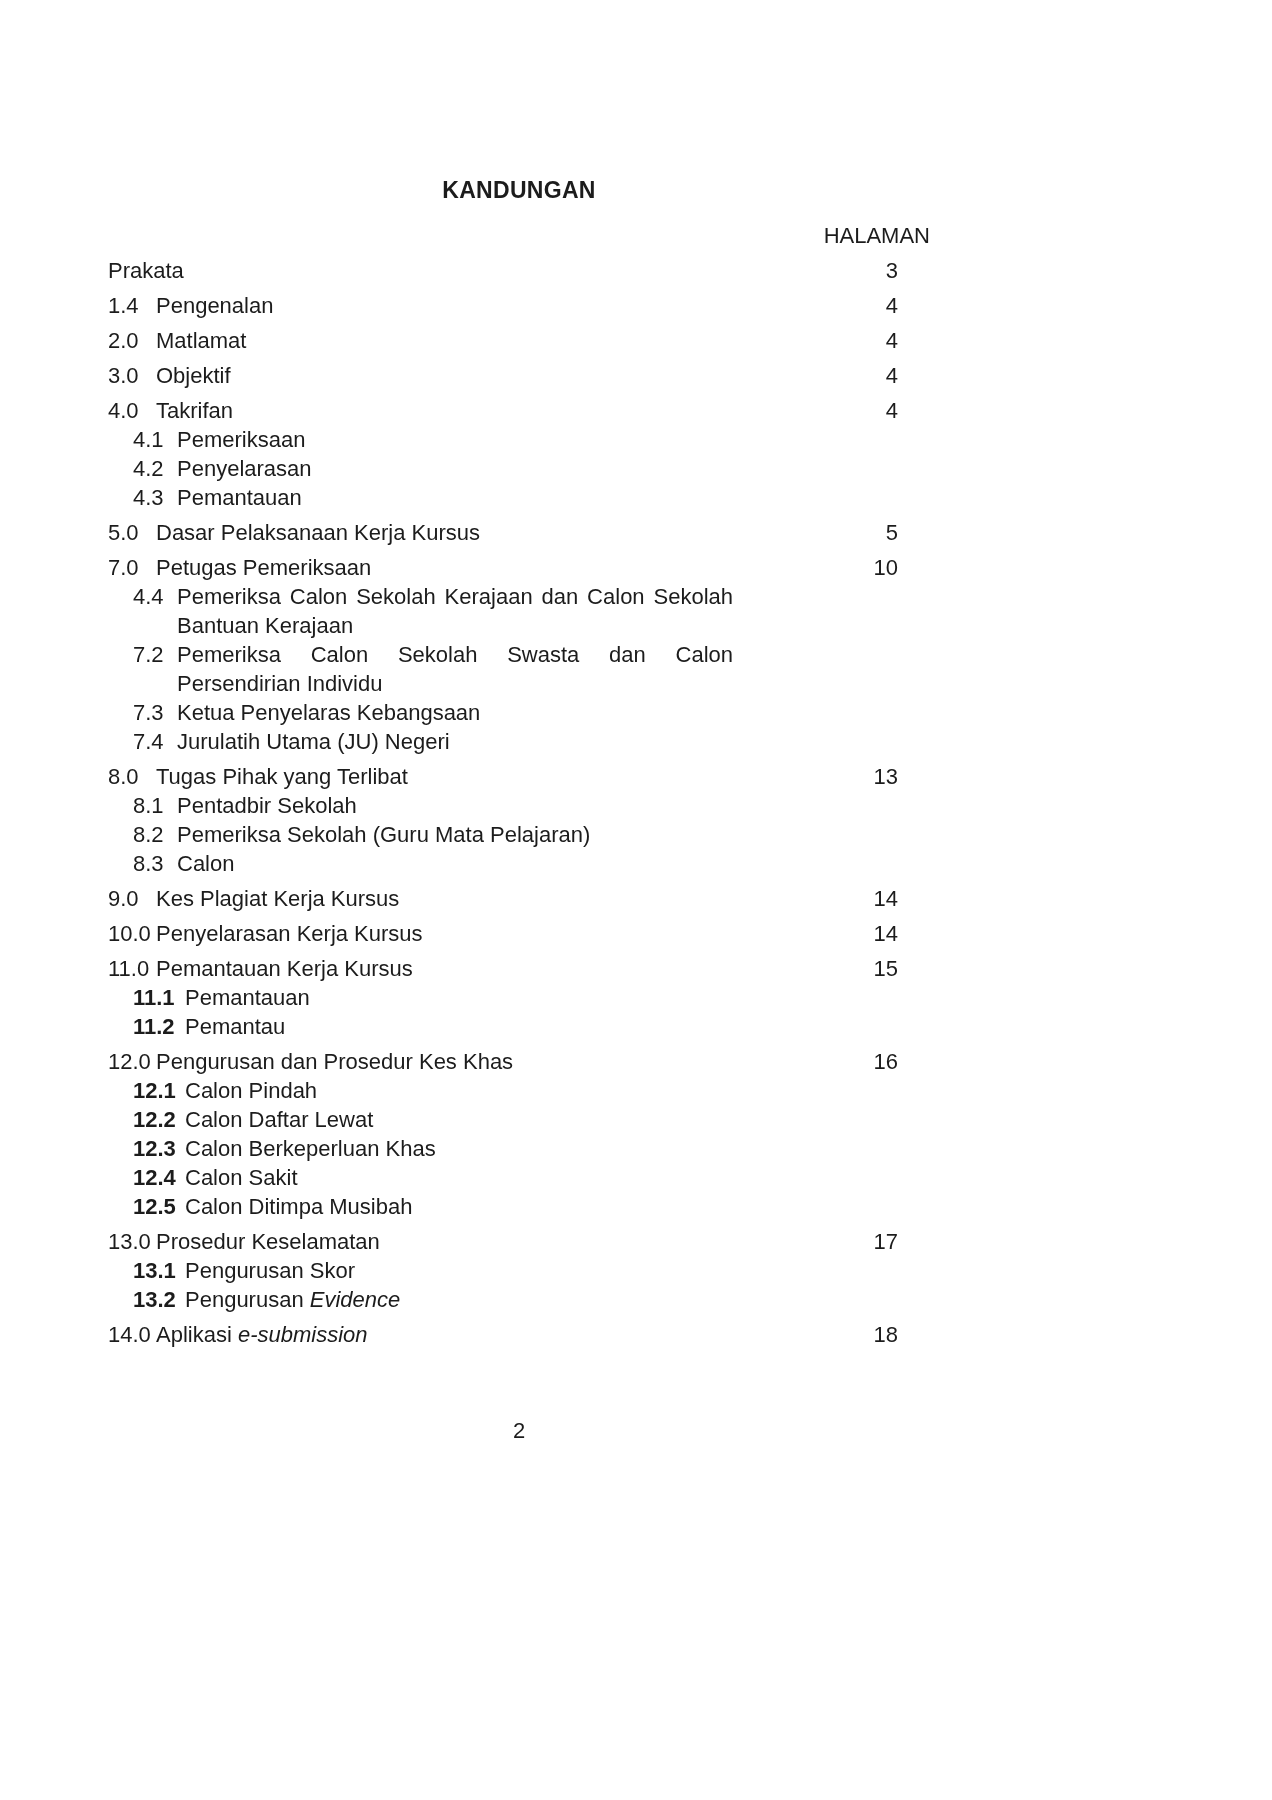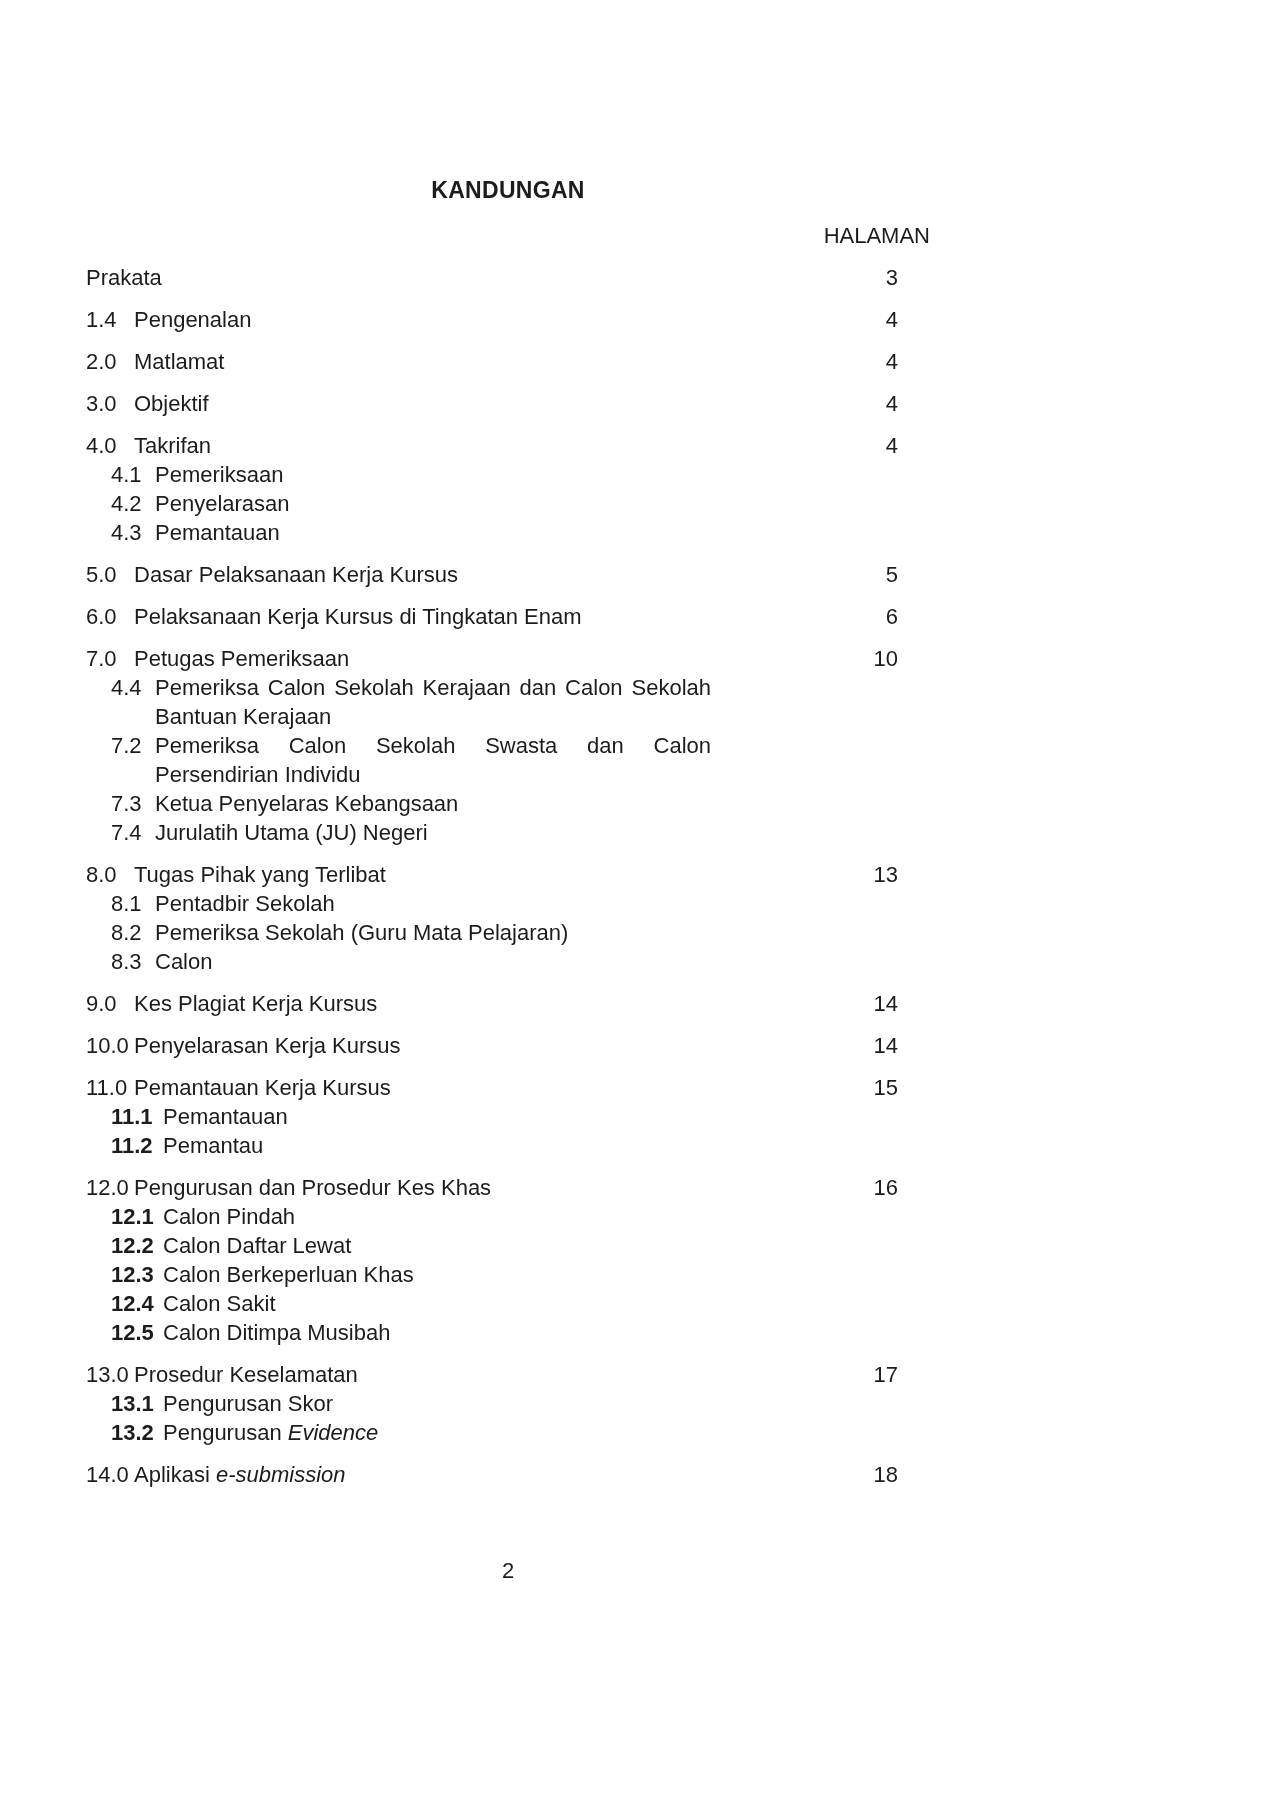--- a/index.html
+++ b/index.html
@@ -6,40 +6,40 @@
   html, body { background: #ffffff; }
   body {
     width: 1272px;
     height: 1800px;
     font-family: "Liberation Sans", sans-serif;
     font-size: 22px;
     color: #1c1c1c;
     overflow: hidden;
   }
   .doc {
-    padding: 176px 342px 0 86px;
+    padding: 176px 342px 0 108px;
   }
   .title {
     text-align: center;
     font-weight: bold;
     font-size: 23px;
     line-height: 29px;
     letter-spacing: 0.3px;
   }
   .halaman {
     text-align: right;
     line-height: 29px;
     margin-top: 16px;
   }
   .toc { margin-top: 2px; }
   .row {
     display: flex;
     line-height: 29px;
   }
-  .row.main { margin-top: 13px; }
+  .row.main { margin-top: 6px; }
   .row .num {
     flex: 0 0 auto;
     width: 48px;
   }
   .row .label { flex: 1 1 auto; }
   .row .page-num {
     flex: 0 0 80px;
     text-align: right;
     padding-right: 32px;
   }
@@ -99,25 +99,20 @@
       <div class="row sub">
         <span class="num">4.3</span>
         <span class="label">Pemantauan</span>
       </div>
       <div class="row main">
         <span class="num">5.0</span>
         <span class="label">Dasar Pelaksanaan Kerja Kursus</span>
         <span class="page-num">5</span>
       </div>
       <div class="row main">
-        <span class="num">6.0</span>
-        <span class="label">Pelaksanaan Kerja Kursus di Tingkatan Enam</span>
-        <span class="page-num">6</span>
-      </div>
-      <div class="row main">
         <span class="num">7.0</span>
         <span class="label">Petugas Pemeriksaan</span>
         <span class="page-num">10</span>
       </div>
       <div class="row sub">
         <span class="num">4.4</span>
         <span class="label justify">Pemeriksa Calon Sekolah Kerajaan dan Calon Sekolah Bantuan Kerajaan</span>
       </div>
       <div class="row sub">
         <span class="num">7.2</span>

